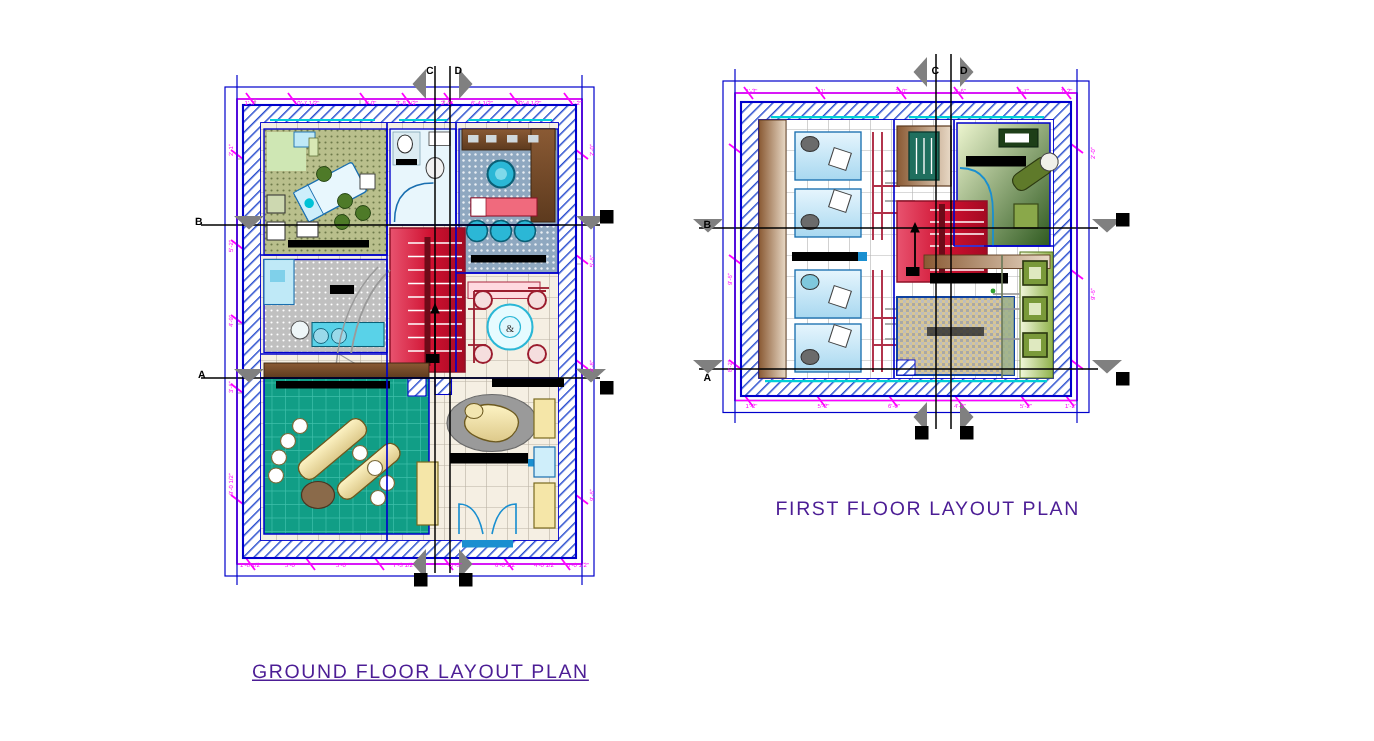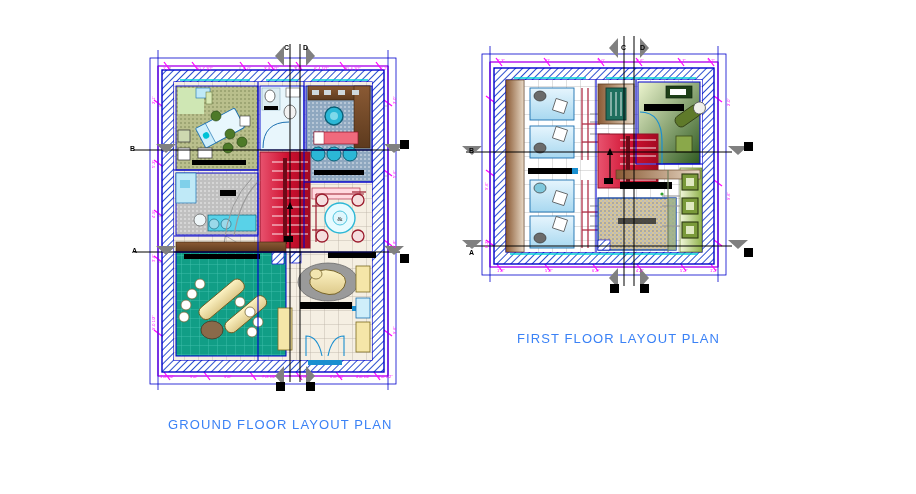--- a/index.html
+++ b/index.html
@@ -1,20 +1,20 @@
 <!DOCTYPE html>
 <html><head>
 <meta charset="utf-8">
 <style>
   html,body{margin:0;padding:0;background:#ffffff;}
   body{width:916px;height:494px;position:relative;overflow:hidden;
        font-family:"Liberation Sans", sans-serif;}
   .stage{position:absolute;inset:0;}
   .plan{position:absolute;}
-  .title{position:absolute;color:#3b82f6;font-size:13px;letter-spacing:1.1px;
+  .title{position:absolute;color:#4c1d95;font-size:13px;letter-spacing:1.1px;
          white-space:nowrap;font-family:"Liberation Sans", sans-serif;}
   .mark-label{position:absolute;color:#000;font-size:7px;font-weight:bold;
               font-family:"Liberation Sans", sans-serif;}
   .dimtxt{position:absolute;color:#ff00ff;font-size:4px;white-space:nowrap;
           font-family:"Liberation Sans", sans-serif;transform-origin:0 0;}
   svg{display:block;overflow:visible;}
 </style>
 </head>
 <body>
 
@@ -605,16 +605,16 @@
   <div class="dimtxt" style="left:592px;top:268px;">6'-0"</div>
   <div class="dimtxt" style="left:636px;top:268px;">4'-2"</div>
   <div class="dimtxt" style="left:680px;top:268px;">5'-2"</div>
   <div class="dimtxt" style="left:710px;top:268px;">1'-2"</div>
 
   <div class="dimtxt" style="left:484px;top:190px;transform:rotate(-90deg);">9'-6"</div>
   <div class="dimtxt" style="left:484px;top:248px;transform:rotate(-90deg);">8'-2"</div>
   <div class="dimtxt" style="left:726px;top:106px;transform:rotate(-90deg);">2'-0"</div>
   <div class="dimtxt" style="left:726px;top:200px;transform:rotate(-90deg);">9'-6"</div>
 
-  <div class="title" style="left:168px;top:417px;">GROUND FLOOR LAYOUT PLAN</div>
+  <div class="title" style="left:168px;top:440px;text-decoration:underline;">GROUND FLOOR LAYOUT PLAN</div>
   <div class="title" style="left:517px;top:331px;">FIRST FLOOR LAYOUT PLAN</div>
 
 </div>
 
 </body></html>

